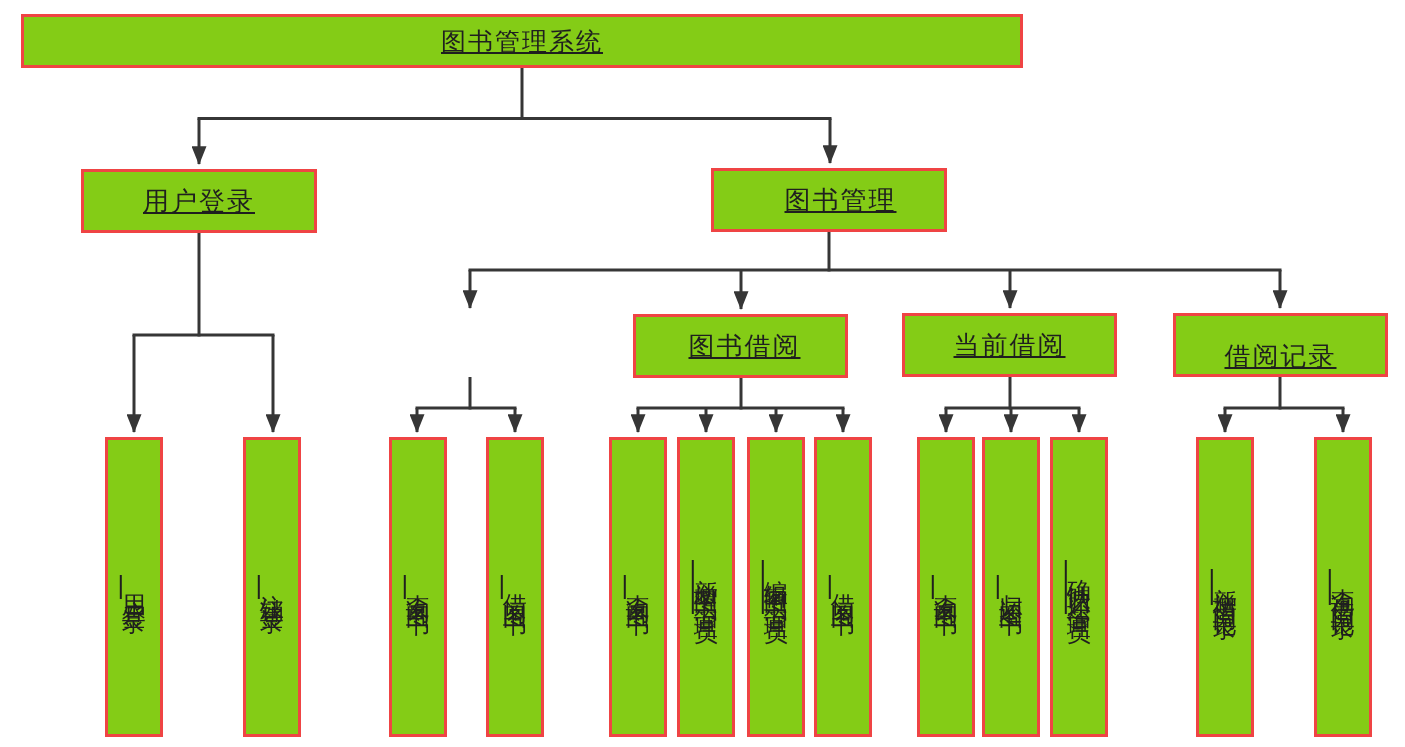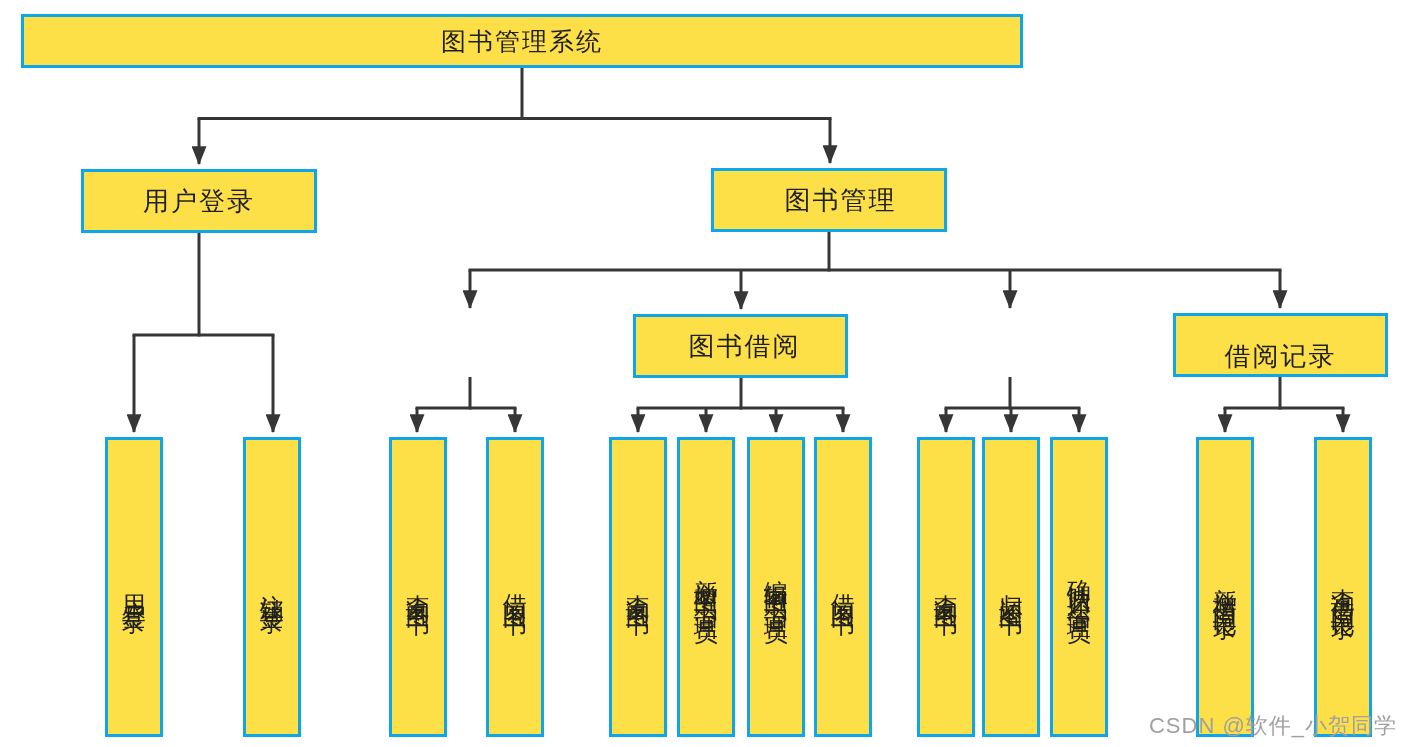--- a/index.html
+++ b/index.html
@@ -2,23 +2,23 @@
 <html><head>
 <meta charset="utf-8">
 <style>
   html,body{margin:0;padding:0;background:#ffffff;}
   .canvas{
     position:relative;width:1405px;height:747px;background:#ffffff;
     font-family:"Liberation Sans",sans-serif;overflow:hidden;
   }
   .wires{position:absolute;left:0;top:0;z-index:1;}
   .node{
-    position:absolute;box-sizing:border-box;background:#fde047;
-    border:3px solid #0ea5e9;display:flex;align-items:center;justify-content:center;
-    z-index:2;color:#1f1f1f;
+    position:absolute;box-sizing:border-box;background:#84cc16;
+    border:3px solid #ef4444;display:flex;align-items:center;justify-content:center;
+    z-index:2;color:#1f1f1f;text-decoration:underline;
   }
   .hbox span{font-size:26px;letter-spacing:2px;white-space:nowrap;}
   .hbox.root span{font-size:25px;letter-spacing:2px;}
   .vbox{width:58px;top:437px;height:300px;}
   .vbox span{
     writing-mode:vertical-rl;text-orientation:mixed;
     font-size:24px;letter-spacing:6px;line-height:1.15;white-space:nowrap;
   }
   .watermark{
     position:absolute;right:8px;bottom:6px;z-index:3;
@@ -87,20 +87,23 @@
   <div class="node hbox" style="left:81px;top:169px;width:236px;height:64px;">
     <span>用户登录</span>
   </div>
   <div class="node hbox" style="left:711px;top:168px;width:236px;height:64px;padding-left:23px;">
     <span>图书管理</span>
   </div>
 
   <div class="node hbox" style="left:633px;top:314px;width:215px;height:64px;padding-left:8px;">
     <span>图书借阅</span>
   </div>
+  <div class="node hbox" style="left:902px;top:313px;width:215px;height:64px;">
+    <span>当前借阅</span>
+  </div>
   <div class="node hbox" style="left:1173px;top:313px;width:215px;height:64px;align-items:flex-end;">
     <span>借阅记录</span>
   </div>
 
   <div class="node vbox" style="left:105px;">
     <span>用户登录</span>
   </div>
   <div class="node vbox" style="left:243px;">
     <span>注销登录</span>
   </div>
@@ -135,15 +138,14 @@
     <span>确认归还（管理员）</span>
   </div>
 
   <div class="node vbox" style="left:1196px;">
     <span>新增借阅记录</span>
   </div>
   <div class="node vbox" style="left:1314px;">
     <span>查询借阅记录</span>
   </div>
 
-  <div class="watermark">CSDN @软件_小贺同学</div>
 
 </div>
 
 </body></html>

